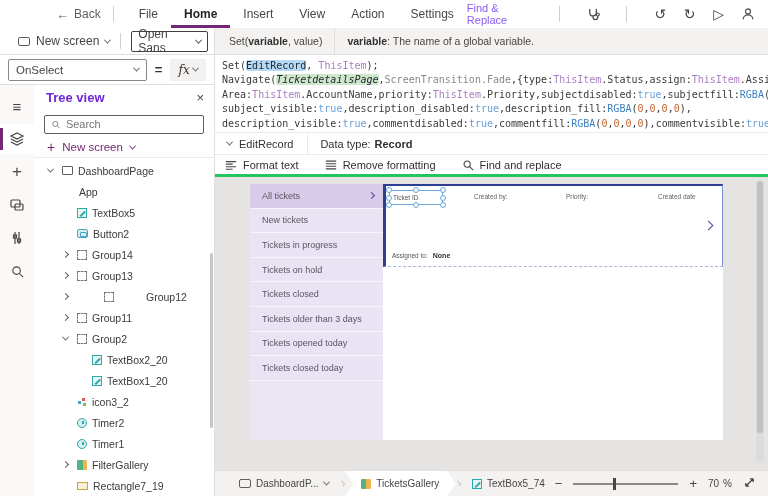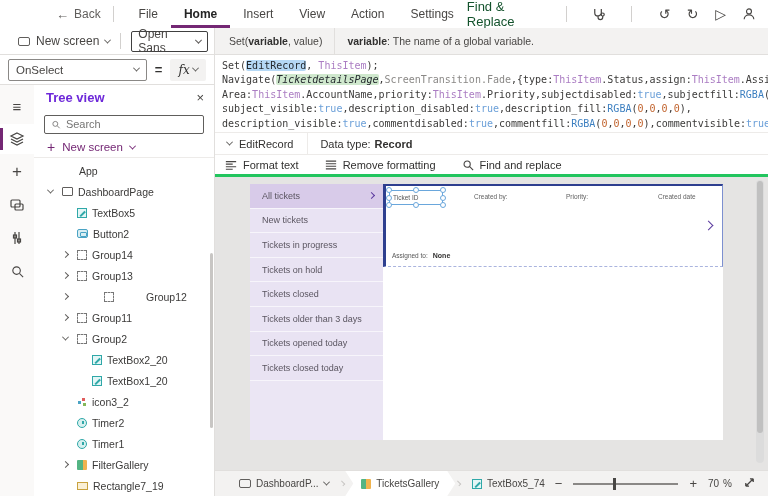--- a/index.html
+++ b/index.html
@@ -10,21 +10,21 @@
   
   .topbar{height:28px;display:flex;align-items:center;background:#fff;padding-left:56px;}
   .back{display:flex;align-items:center;gap:5px;color:#605e5c;font-size:12px;cursor:pointer;}
   .back .arrow{font-size:13px;}
   .tb-div{width:1px;height:16px;background:#d2d0ce;margin:0 12px;}
   .menu-items{display:flex;align-items:center;height:100%;}
   .menu-item{padding:0 13px;height:100%;display:flex;align-items:center;color:#484644;cursor:pointer;}
   .menu-item.active{font-weight:bold;color:#242424;border-bottom:3px solid #742774;padding-top:3px;}
   .tb-right{margin-left:auto;display:flex;align-items:center;gap:13px;padding-right:12px;}
   .tb-ico{width:18px;height:18px;display:flex;align-items:center;justify-content:center;color:#484644;font-size:14px;cursor:pointer;}
-  .findreplace{color:#14532d;font-size:13px;cursor:pointer;}
+  .findreplace{color:#8b5cf6;font-size:11px;cursor:pointer;}
 
   
   .row2{height:27px;display:flex;border-bottom:1px solid #e1dfdd;}
   .r2-left{width:215px;display:flex;align-items:center;padding:0 6px 0 18px;gap:6px;background:#fff;border-right:1px solid #e1dfdd;}
   .mini-screen{width:12px;height:9px;border:1.3px solid #605e5c;border-radius:2px;flex:none;}
   .r2-label{font-size:12px;color:#484644;white-space:nowrap;cursor:pointer;}
   .r2-div{width:1px;height:16px;background:#d2d0ce;margin:0 4px;}
   .font-combo{flex:1;height:21px;border:1px solid #404040;border-radius:2px;display:flex;align-items:center;justify-content:space-between;padding:0 6px;background:#fff;cursor:pointer;}
   .help-bar{flex:1;background:#f3f2f1;display:flex;align-items:center;font-size:10.5px;color:#484644;}
   .help-sig{padding:0 12px 0 14px;white-space:nowrap;}
@@ -274,30 +274,30 @@
             <input type="text" placeholder="Search" style="">
           </div>
           <div class="new-screen">
             <span class="plus">+</span>
             <span class="lbl">New screen</span>
             <span class="chev chev-down" style="border-color:#742774;"></span>
           </div>
           <div class="tree-sep"></div>
           <div class="tree-list">
               <div class="tree-row" style="padding-left: 10px;">
+                <span class="chev-slot">
+                  <span class="chev chev-down"></span>
+                </span>
+                <span class="tico ic-screen"></span>
+                <span class="tlabel">DashboardPage</span>
+              </div>
+              <div class="tree-row" style="padding-left: 10px;">
                 <span class="chev-slot"></span>
                 <span class="tico ic-app"></span>
                 <span class="tlabel">App</span>
-              </div>
-              <div class="tree-row" style="padding-left: 10px;">
-                <span class="chev-slot">
-                  <span class="chev chev-down"></span>
-                </span>
-                <span class="tico ic-screen"></span>
-                <span class="tlabel">DashboardPage</span>
               </div>
               <div class="tree-row" style="padding-left: 25px;">
                 <span class="chev-slot"></span>
                 <span class="tico ic-textbox"></span>
                 <span class="tlabel">TextBox5</span>
               </div>
               <div class="tree-row" style="padding-left: 25px;">
                 <span class="chev-slot"></span>
                 <span class="tico ic-button"></span>
                 <span class="tlabel">Button2</span>

